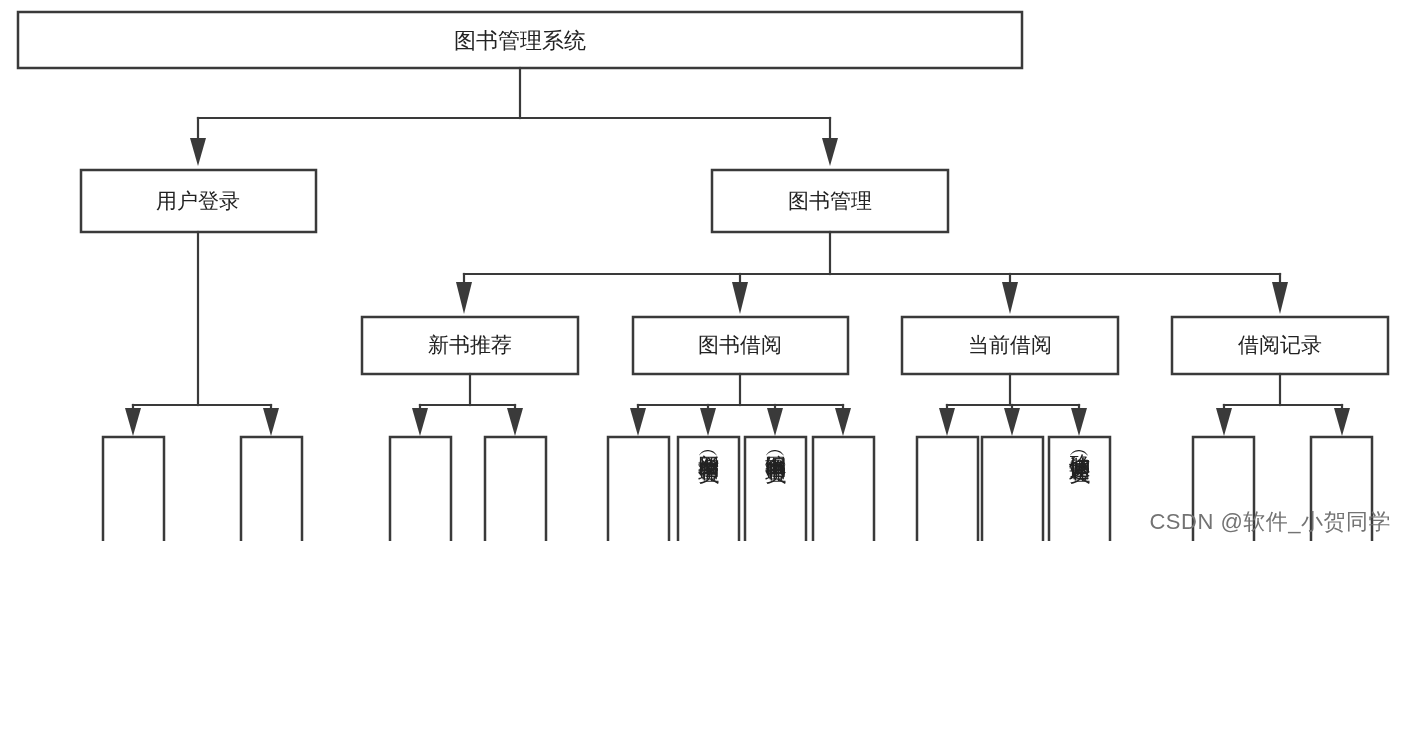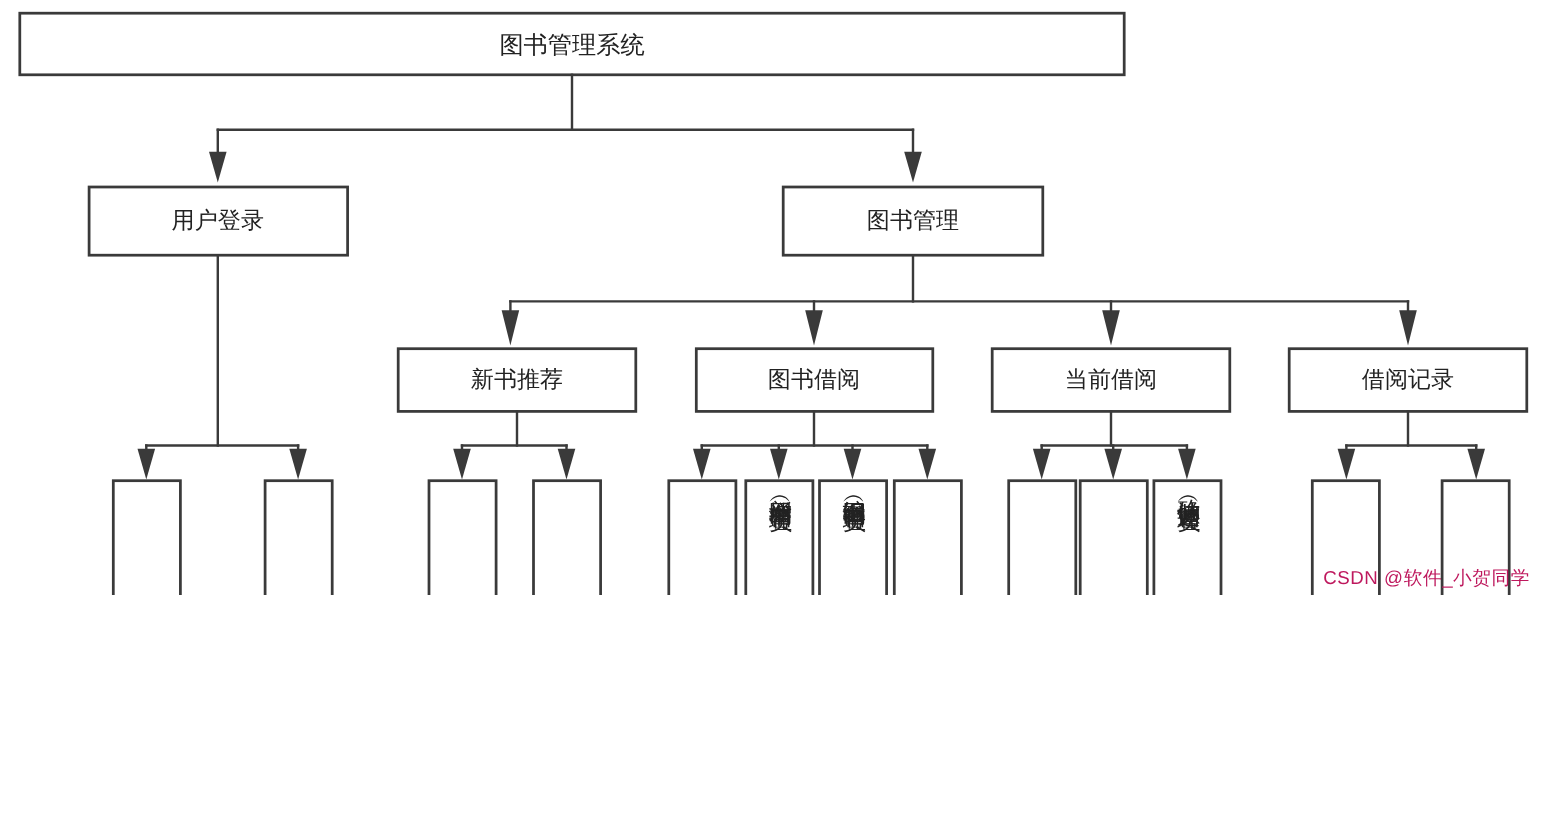--- a/index.html
+++ b/index.html
@@ -69,22 +69,22 @@
     line-height: 1.16;
     color: #222222;
     letter-spacing: 1.5px;
     white-space: nowrap;
   }
   .watermark {
     position: absolute;
     right: 14px;
     bottom: 4px;
     font-family: "Liberation Sans", "DejaVu Sans", sans-serif;
-    font-size: 17px;
-    color: #be185d;
+    font-size: 22px;
+    color: #737373;
     letter-spacing: 0.5px;
     white-space: nowrap;
     margin-left: 22px;
   }
 </style>
 </head>
 <body>
 
 <div id="diagram-root">
 

